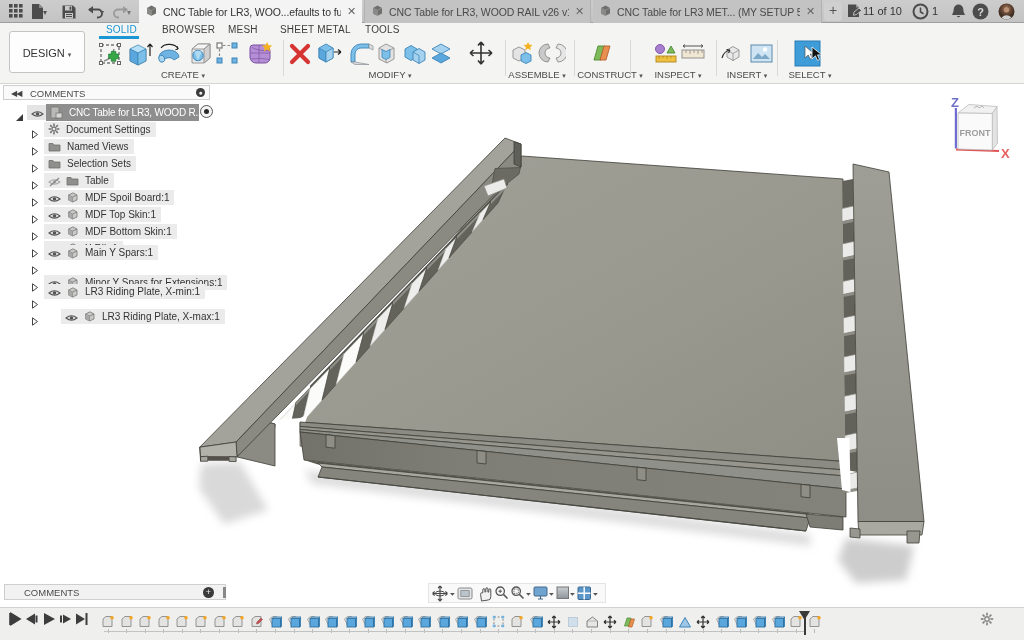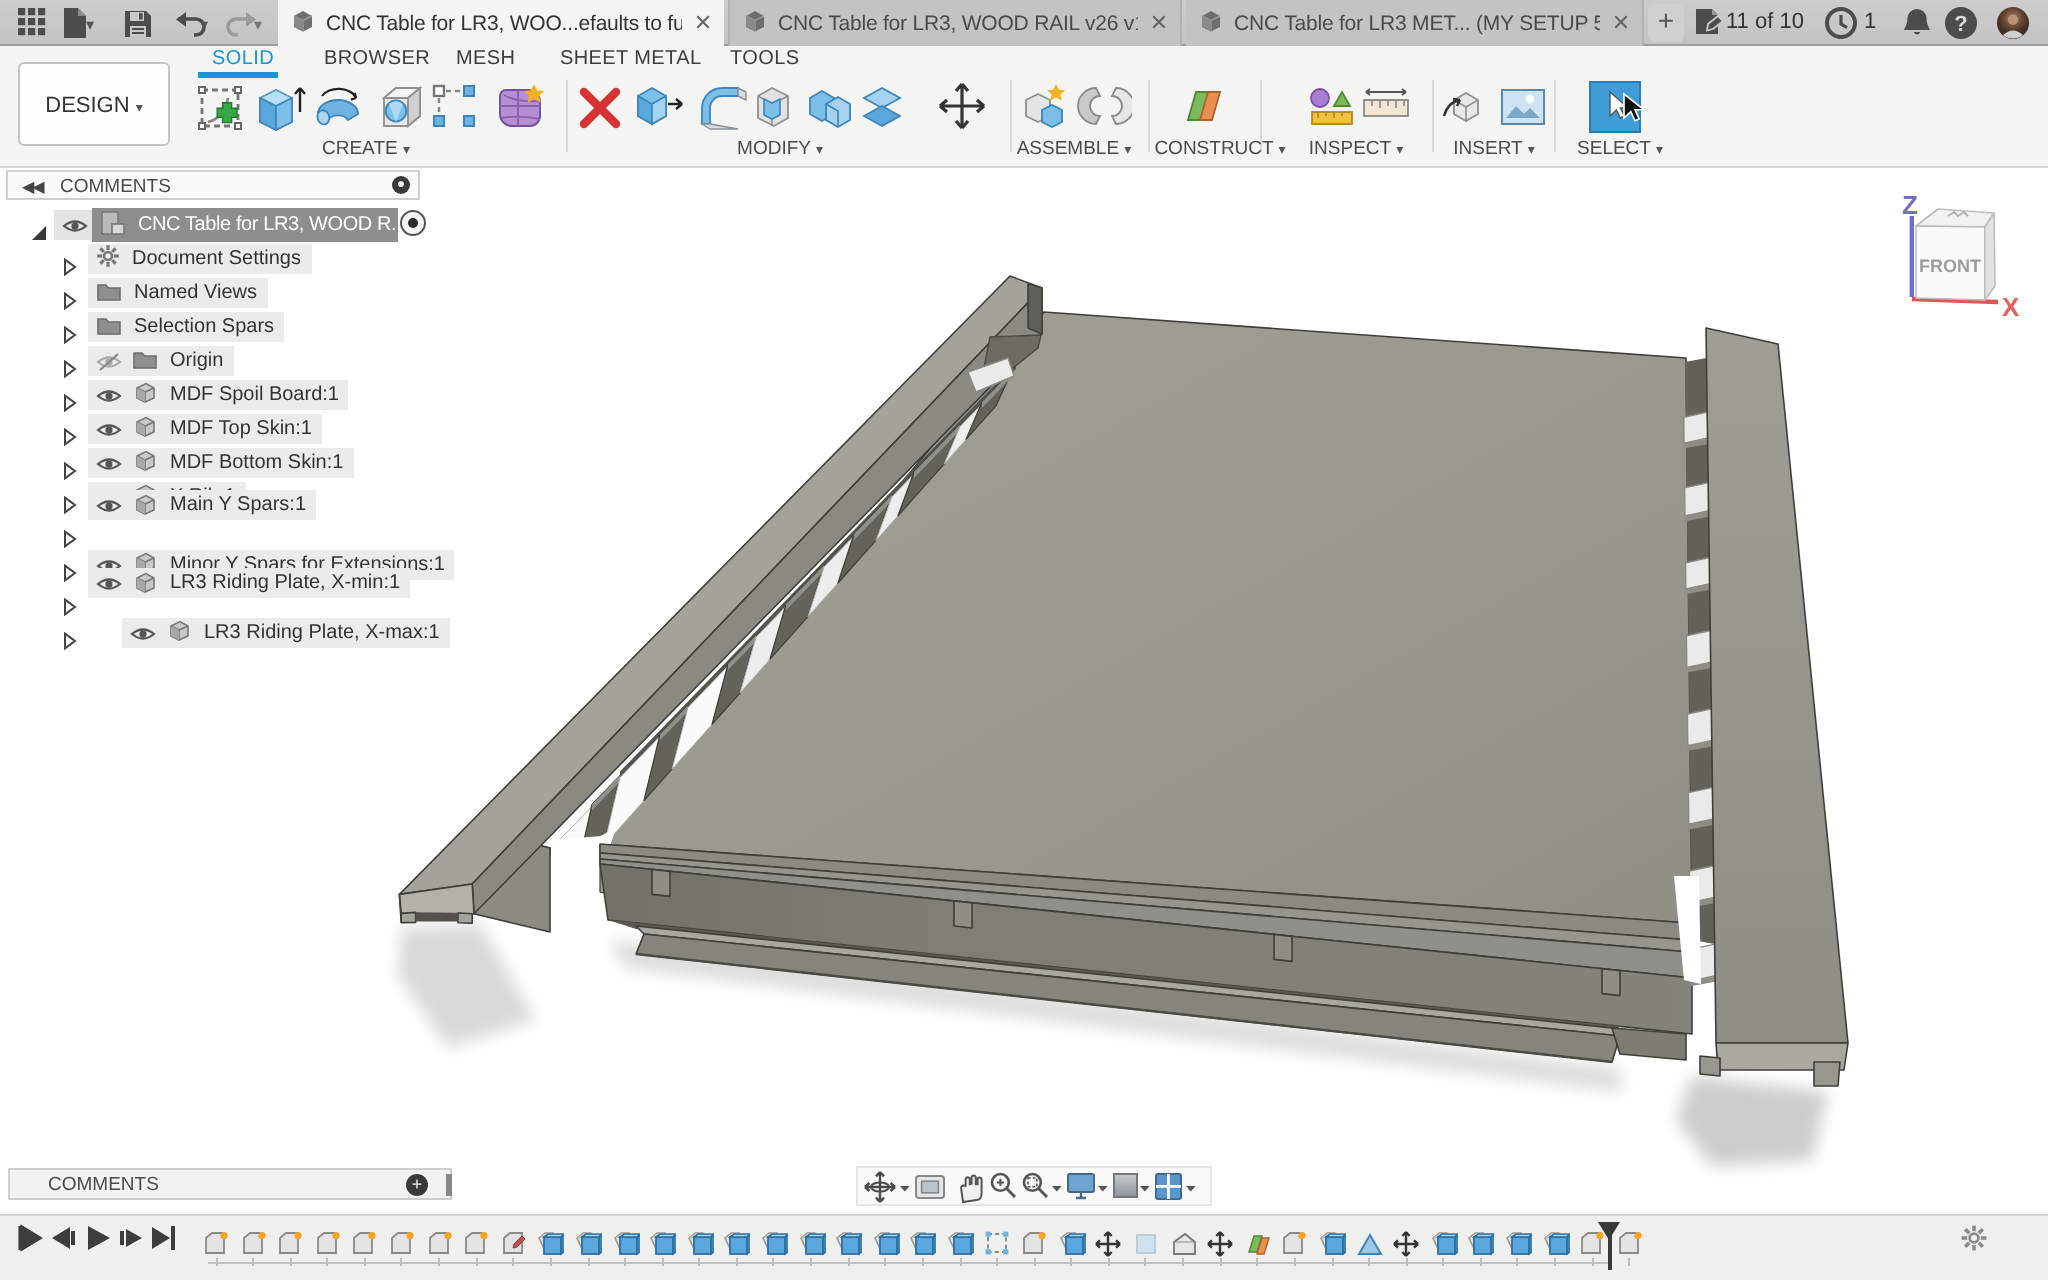--- a/index.html
+++ b/index.html
@@ -427,35 +427,35 @@
           </svg></span>
         <span class="lbl">Named Views</span>
       </div>
       <div style="position:absolute;left:28px;top:73.5px"><svg width="8" height="9" viewBox="0 0 8 9" style="">
           <path d="M1.5 0.8 L6.5 4.5 L1.5 8.2 z" fill="#fdfdfd" stroke="#444" stroke-width="1"></path>
         </svg></div>
       <div class="chip" style="left:41px;top:70.5px">
         <span style="margin-top:2px"><svg width="13" height="11" viewBox="0 0 13 11" style="">
             <path d="M1 2.5 h4 l1.2 1.5 H12 v6 H1 z" fill="#8f8f8d" stroke="#6e6e6c" stroke-width="0.8"></path>
           </svg></span>
-        <span class="lbl">Selection Spars</span>
+        <span class="lbl">Selection Sets</span>
       </div>
       <div style="position:absolute;left:28px;top:90.5px"><svg width="8" height="9" viewBox="0 0 8 9" style="">
           <path d="M1.5 0.8 L6.5 4.5 L1.5 8.2 z" fill="#fdfdfd" stroke="#444" stroke-width="1"></path>
         </svg></div>
       <div class="chip" style="left:41px;top:87.5px">
         <span style="margin-top:3px"><svg width="13" height="10" viewBox="0 0 13 10" style="">
             <path d="M1 5 Q6.5 0.5 12 5 Q6.5 9.5 1 5 z" fill="none" stroke="#aaa" stroke-width="1.1"></path>
             <circle cx="6.5" cy="5" r="1.8" fill="#aaa"></circle>
             <path d="M2 9 L11 1" stroke="#888" stroke-width="1.1"></path>
           </svg></span>
         <span style="margin-top:2px;margin-left:5px"><svg width="13" height="11" viewBox="0 0 13 11" style="">
             <path d="M1 2.5 h4 l1.2 1.5 H12 v6 H1 z" fill="#8f8f8d" stroke="#6e6e6c" stroke-width="0.8"></path>
           </svg></span>
-        <span class="lbl">Origin</span>
+        <span class="lbl">Table</span>
       </div>
       <div style="position:absolute;left:28px;top:107.5px"><svg width="8" height="9" viewBox="0 0 8 9" style="">
           <path d="M1.5 0.8 L6.5 4.5 L1.5 8.2 z" fill="#fdfdfd" stroke="#444" stroke-width="1"></path>
         </svg></div>
       <div class="chip" style="left:41px;top:104.5px">
         <span style="margin-top:3px"><svg width="13" height="10" viewBox="0 0 13 10" style="">
             <path d="M1 5 Q6.5 0.5 12 5 Q6.5 9.5 1 5 z" fill="none" stroke="#555" stroke-width="1.1"></path>
             <circle cx="6.5" cy="5" r="1.8" fill="#555"></circle>
           </svg></span>
         <span style="margin-top:2px;margin-left:5px"><svg width="13" height="12" viewBox="0 0 13 12" style="">

